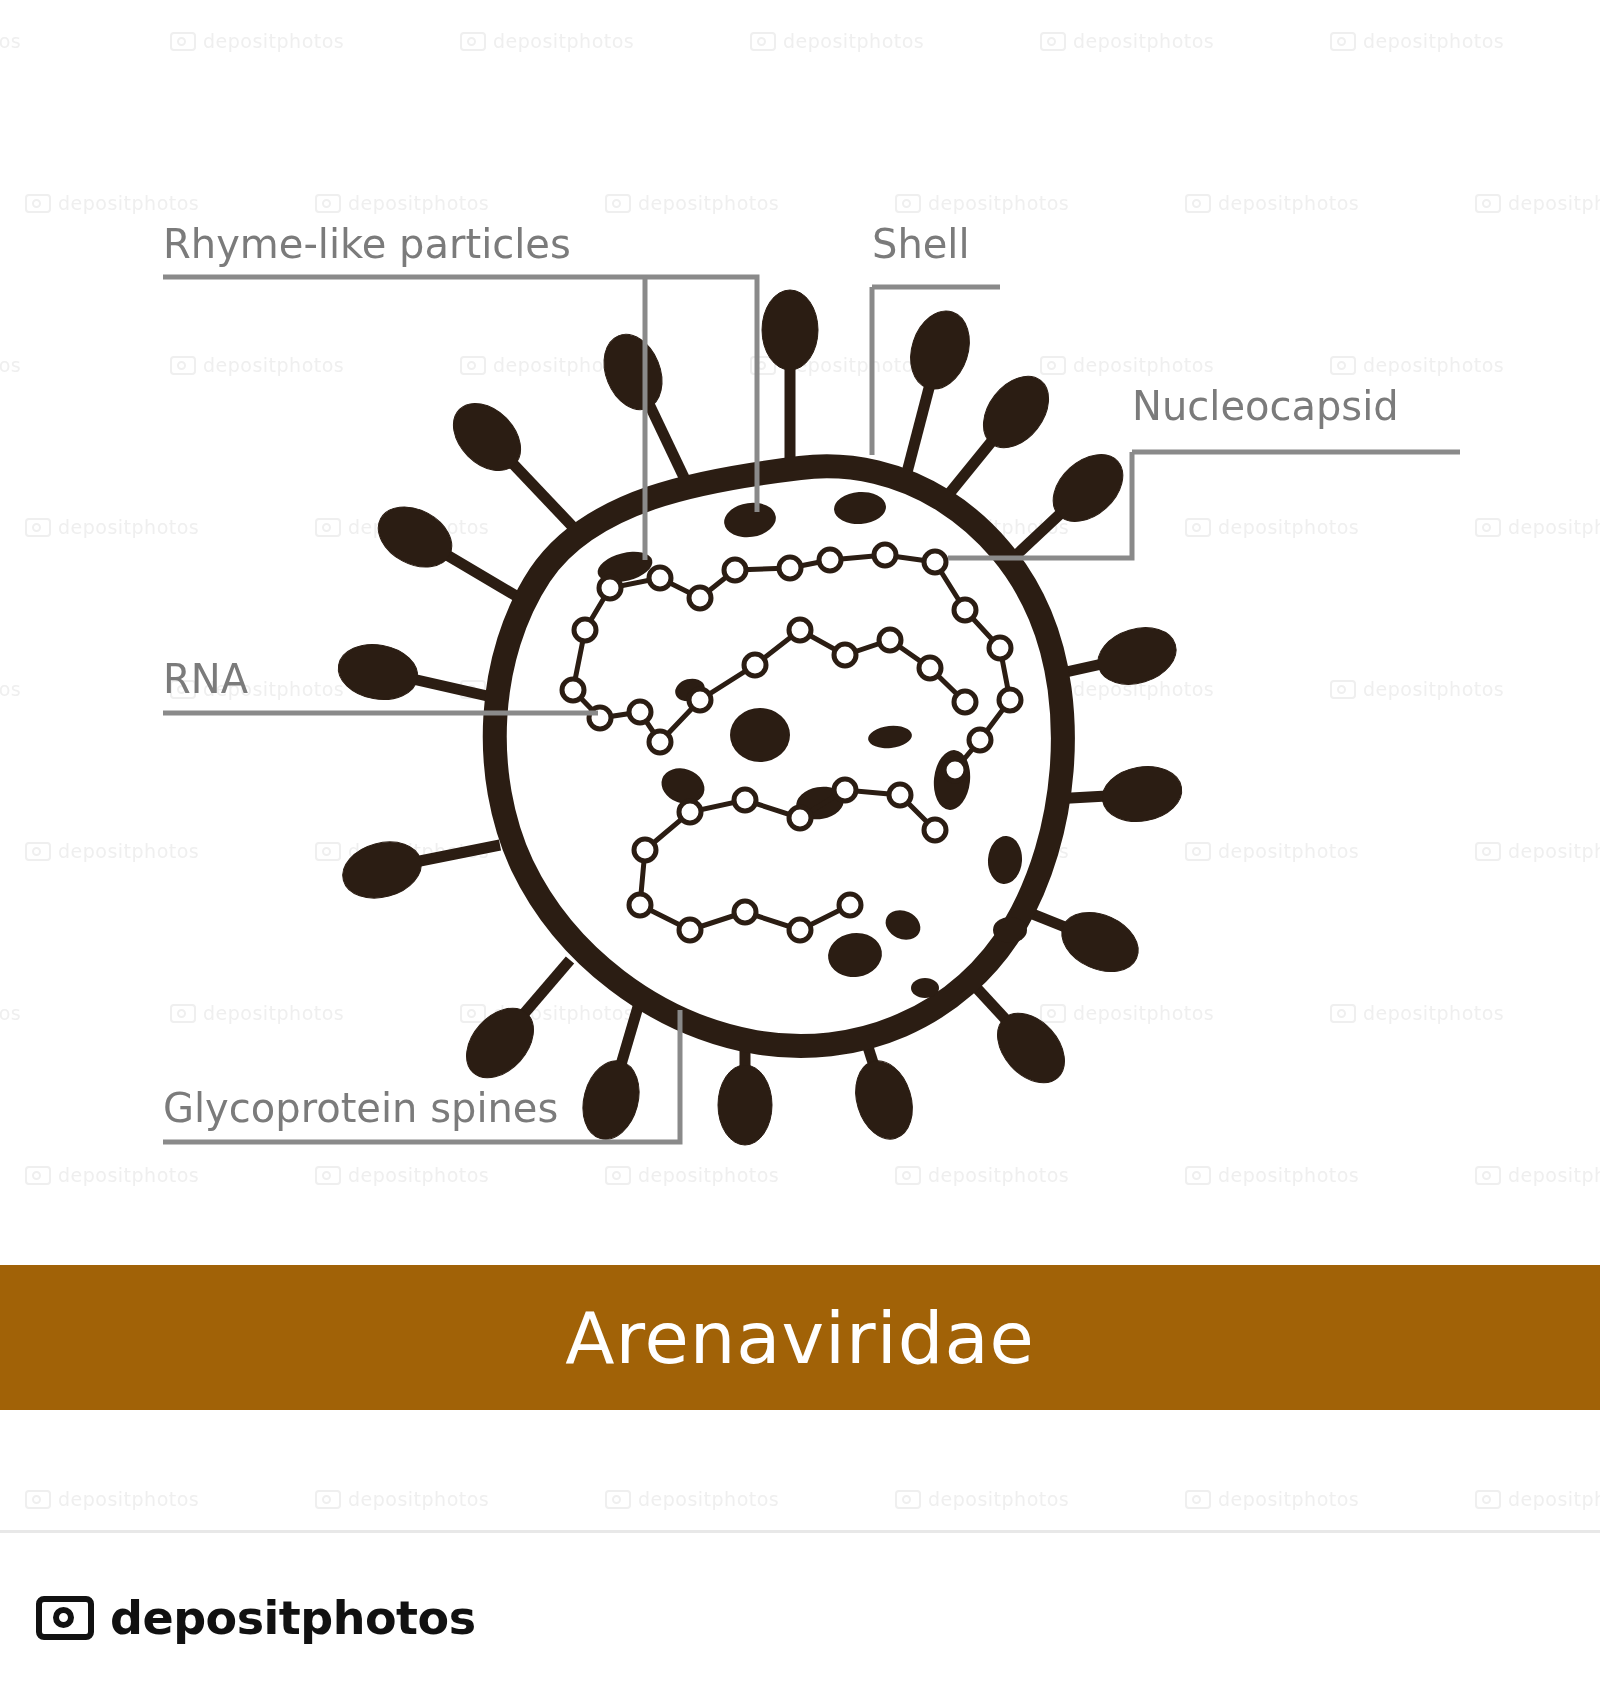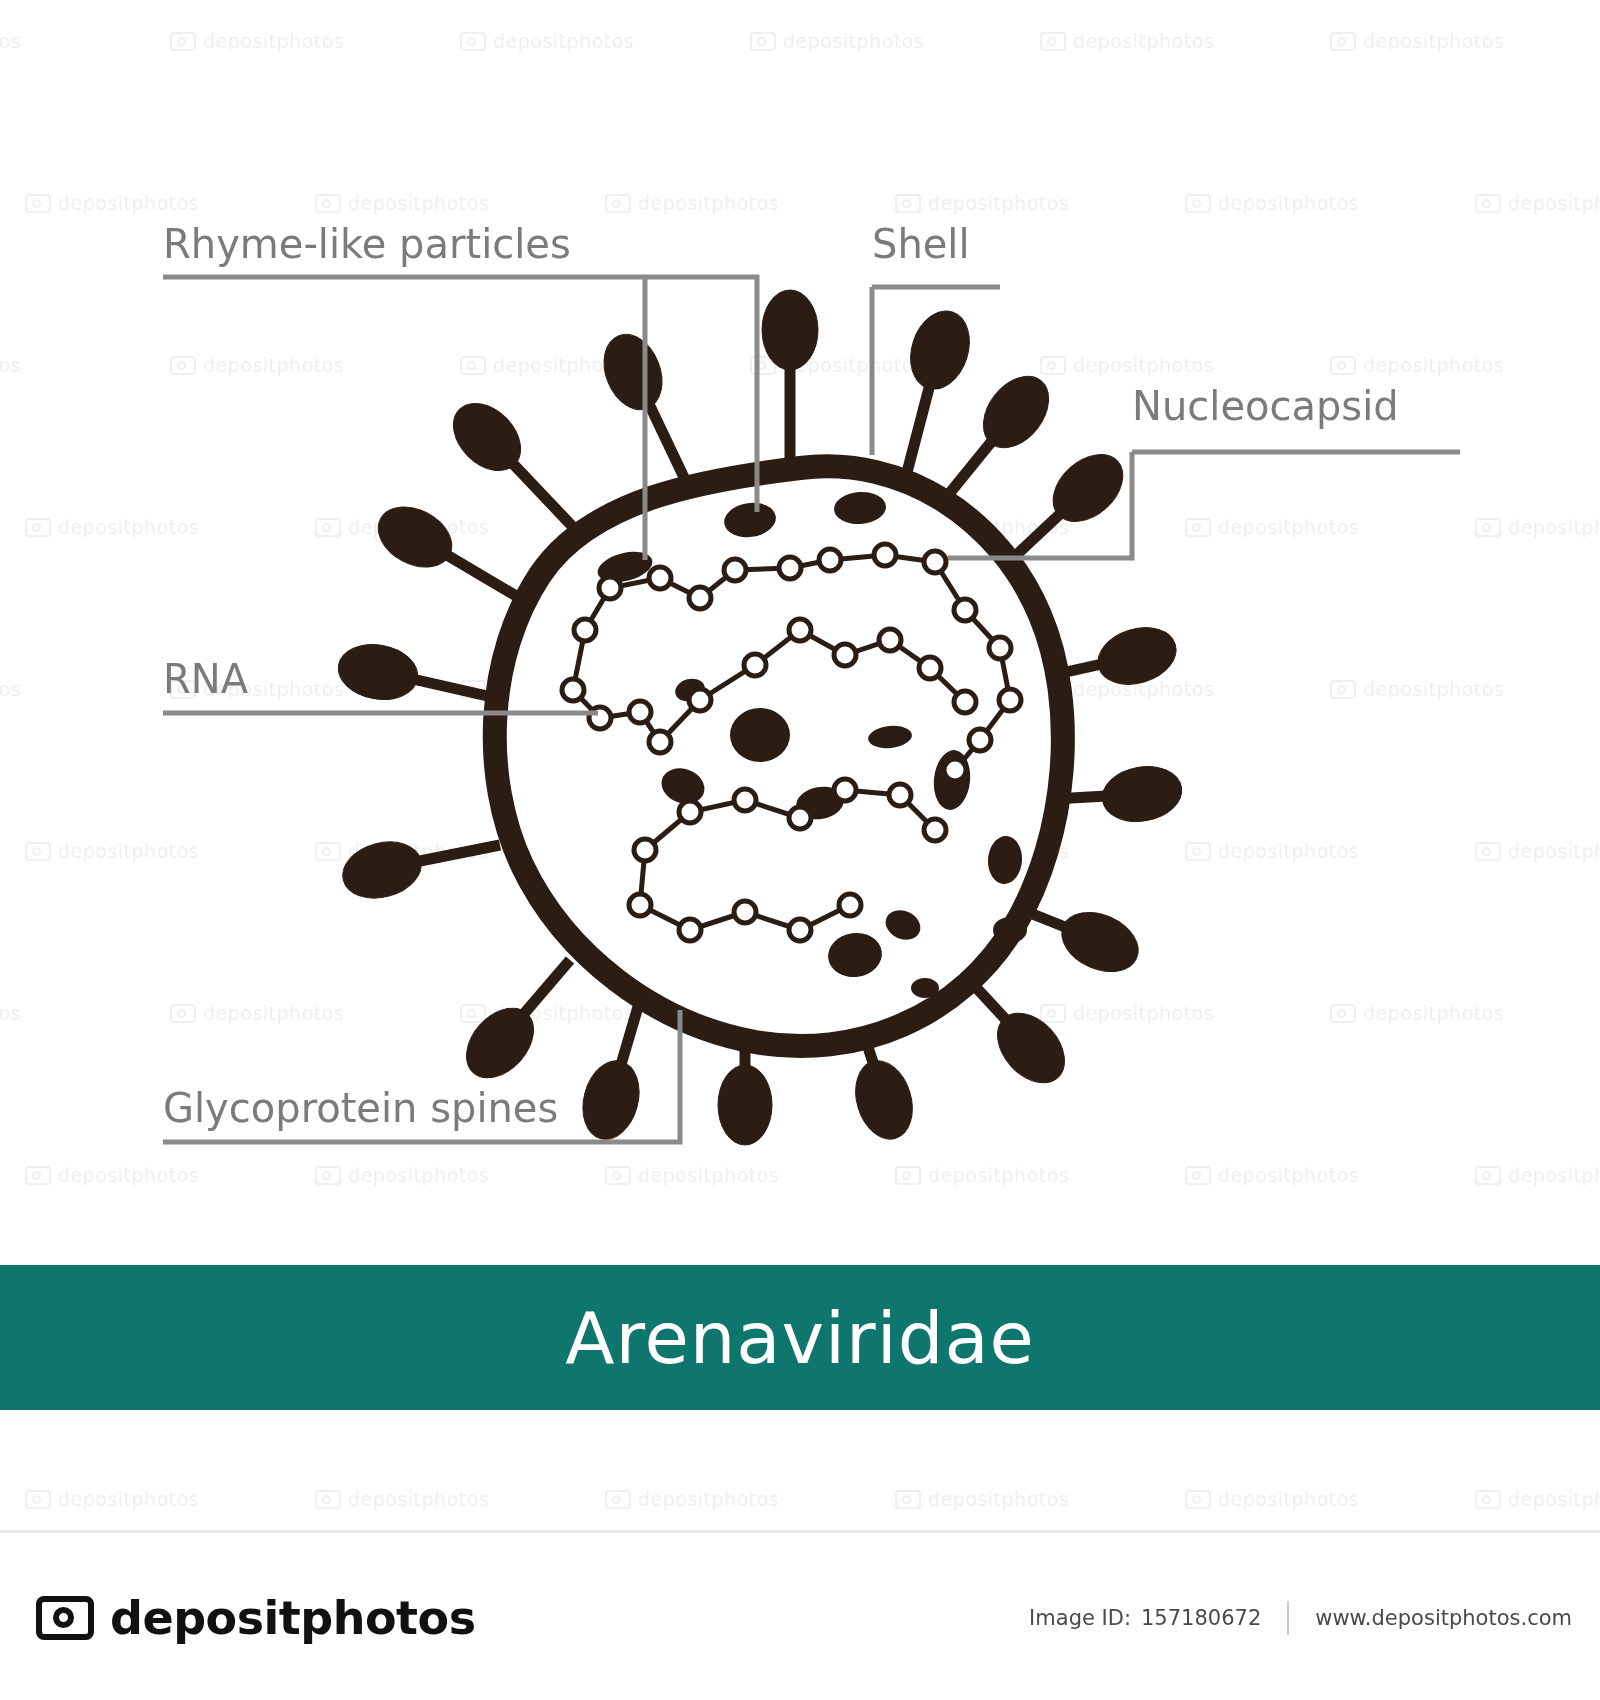--- a/index.html
+++ b/index.html
@@ -63,21 +63,21 @@
     z-index: 10;
   }
 
   
   #title-bar {
     position: absolute;
     left: 0;
     top: 1265px;
     width: 1600px;
     height: 145px;
-    background: #0f766e;
+    background: #a16207;
     z-index: 20;
     display: flex;
     align-items: center;
     justify-content: center;
   }
   #title-bar .title-text {
     color: #ffffff;
     font-family: "DejaVu Sans", sans-serif;
     font-size: 72px;
     font-weight: 400;
@@ -600,21 +600,14 @@
 <div id="title-bar">
   <span class="title-text">Arenaviridae</span>
 </div>
 
 <div id="footer">
   <div id="footer-inner">
     <div id="brand">
       <span id="brand-cam"></span>
       <span id="brand-text">depositphotos</span>
     </div>
-    <div id="footer-right">
-      <span>Image ID:</span>
-      <span style="width:10px"></span>
-      <span>157180672</span>
-      <span class="sep"></span>
-      <span>www.depositphotos.com</span>
-    </div>
   </div>
 </div>
 
 </body></html>

